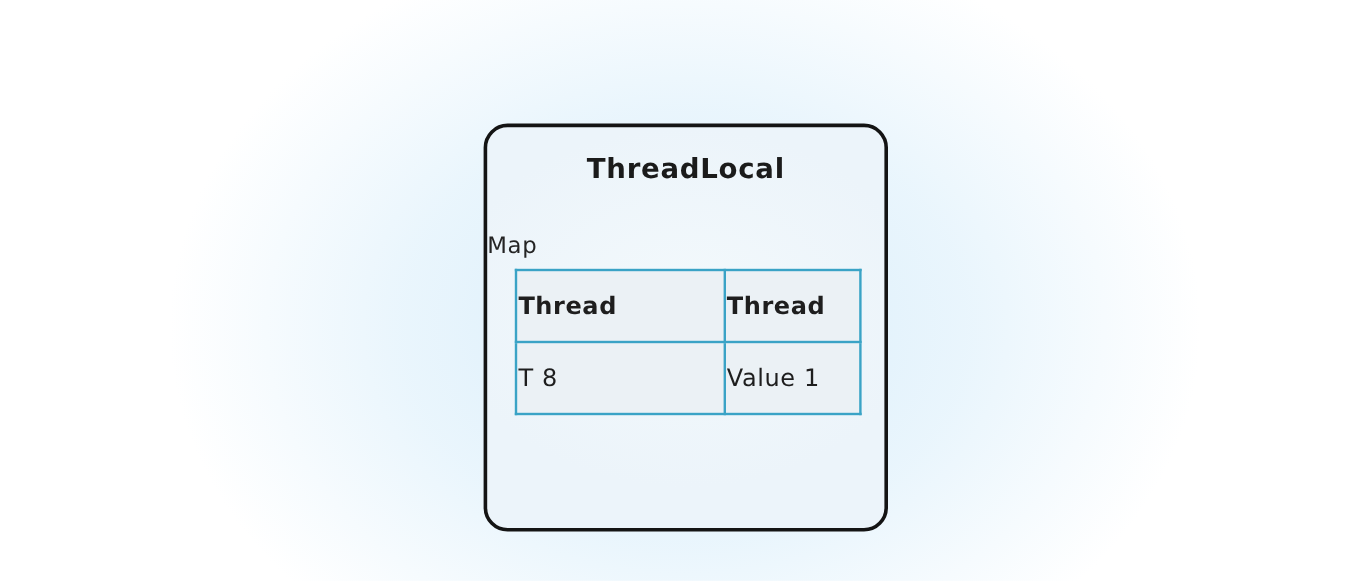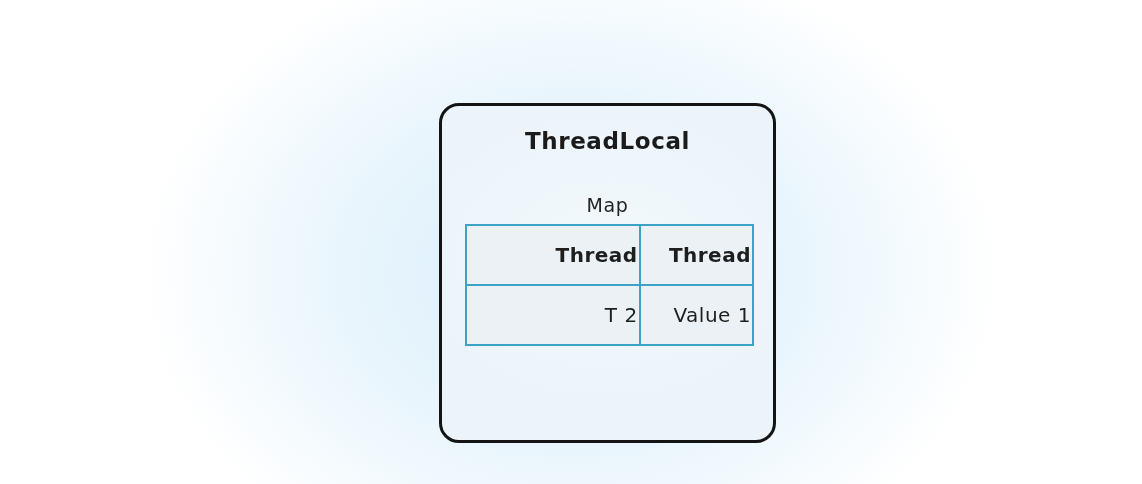--- a/index.html
+++ b/index.html
@@ -27,58 +27,57 @@
     position: absolute;
     left: 403px;
     top: 103px;
     width: 337px;
     height: 340px;
     box-sizing: border-box;
     border: 3px solid #141414;
     border-radius: 20px;
     background: radial-gradient(ellipse 200px 150px at 50% 45%,
         #f3f9fc 0%, #ecf4fa 100%);
-    margin-left: 36px;
   }
   .box-title {
     position: absolute;
     top: 22px;
     left: 0;
     width: 100%;
     text-align: center;
     font-size: 23px;
     font-weight: 600;
     letter-spacing: 0.6px;
     color: #1b1b1b;
   }
   .map-label {
     position: absolute;
     top: 88px;
     left: 0;
     width: 100%;
-    text-align: center;
+    text-align: left;
     font-size: 19px;
     font-weight: 400;
     letter-spacing: 0.6px;
     color: #242424;
   }
   table.map-table {
     position: absolute;
     left: 23px;
     top: 118px;
     width: 289px;
     border-collapse: collapse;
     table-layout: fixed;
   }
   .map-table th,
   .map-table td {
     box-sizing: border-box;
     border: 2px solid #3aa3c6;
     height: 60px;
-    text-align: right;
+    text-align: left;
     vertical-align: middle;
     font-size: 20px;
     letter-spacing: 0.5px;
     color: #1e1e1e;
     background: #ebf1f5;
   }
   .map-table th {
     font-weight: 600;
   }
   .map-table td {
@@ -104,19 +103,19 @@
         <col class="col-object">
       </colgroup>
       <thead>
         <tr>
           <th>Thread</th>
           <th>Thread</th>
         </tr>
       </thead>
       <tbody>
         <tr>
-          <td>T 2</td>
+          <td>T 8</td>
           <td>Value 1</td>
         </tr>
       </tbody>
     </table>
   </div>
 </div>
 
 </body></html>

